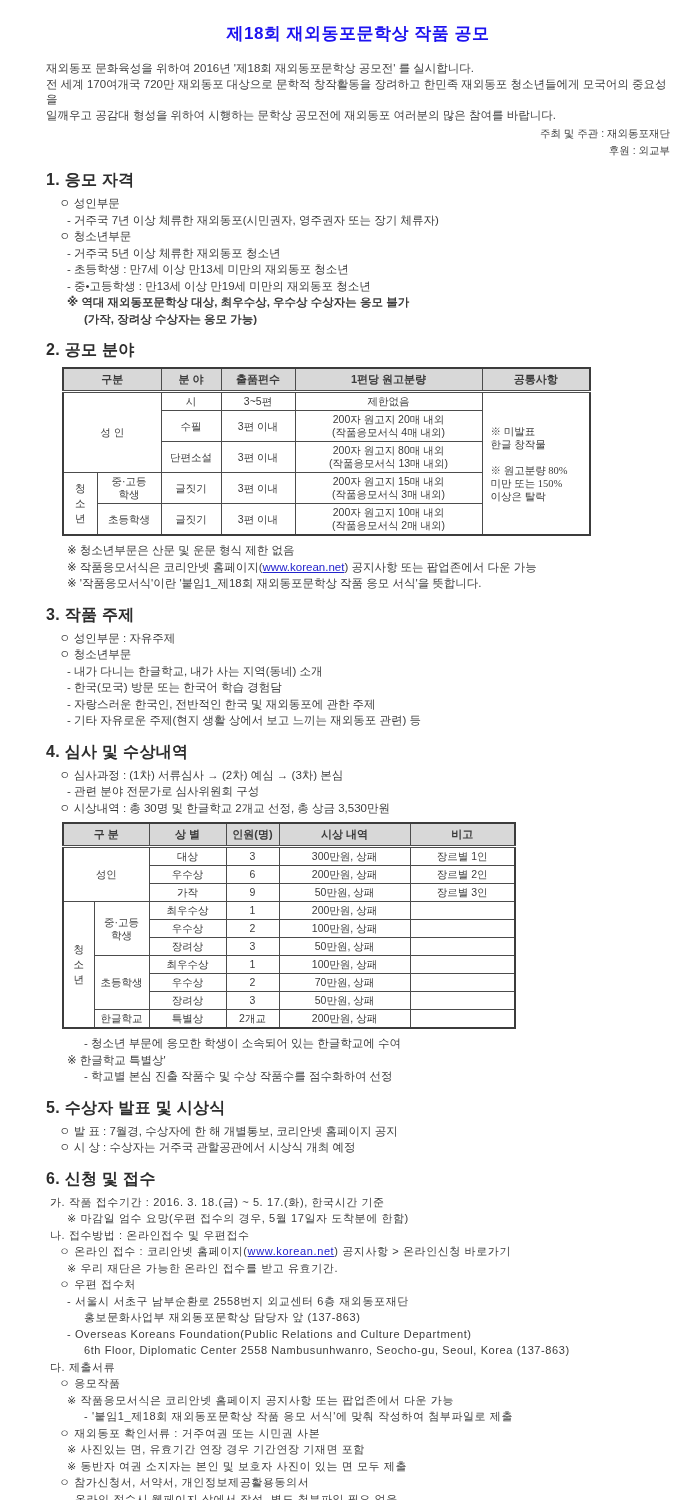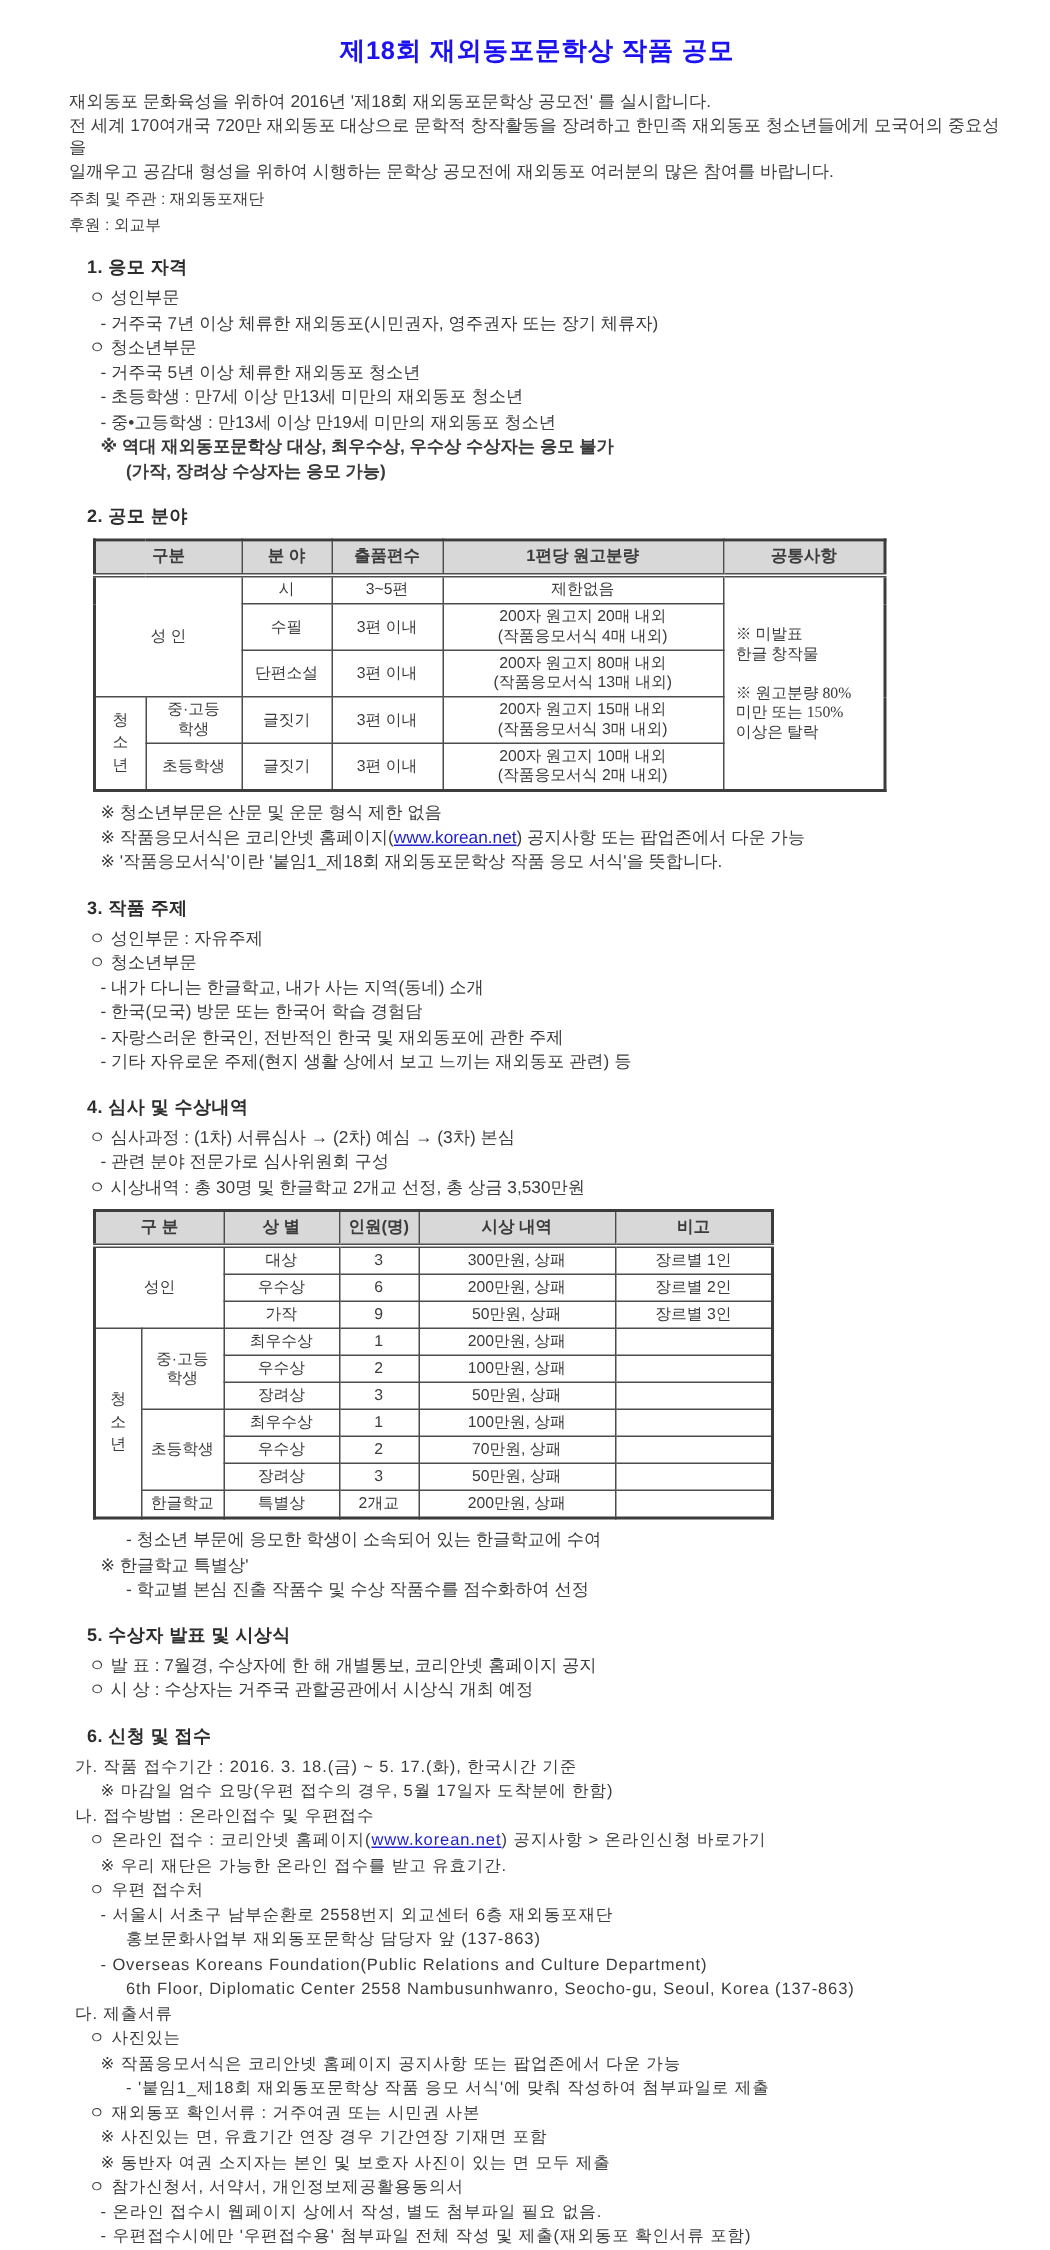--- a/index.html
+++ b/index.html
@@ -14,22 +14,22 @@
     width:700px;height:1500px;overflow:hidden;background:#fff;
     font-family:"Liberation Sans","DejaVu Sans",sans-serif;
     color:var(--text-color);
     padding:18px 30px 10px 46px;
   }
   .doc-title{
     text-align:center;font-size:17px;font-weight:bold;color:var(--title-color);
     letter-spacing:0.5px;margin:4px 0 16px 0;
   }
   .intro{font-size:11.5px;line-height:15.5px;color:#3d3d3d;margin-top:14px;}
-  .host{font-size:10.5px;line-height:14px;text-align:left;color:#3d3d3d;margin-top:3px;}
-  .sec-h{font-size:12px;font-weight:bold;color:#2d2d2d;margin:13px 0 4px 12px;letter-spacing:0.3px;}
+  .host{font-size:10.5px;line-height:14px;text-align:right;color:#3d3d3d;margin-top:3px;}
+  .sec-h{font-size:16px;font-weight:bold;color:#2d2d2d;margin:13px 0 4px 0;letter-spacing:0.3px;}
   .line{font-size:11.5px;line-height:16.5px;color:var(--text-color);}
   .i0{padding-left:4px;}
   .i1{padding-left:13px;}
   .i2{padding-left:21px;}
   .i3{padding-left:38px;}
   .b{font-weight:bold;}
   .sec.spaced .line{letter-spacing:0.6px;font-size:11px;}
   a.doc-link{color:var(--link-color);text-decoration:underline;cursor:pointer;}
   table.doc-table{
     border-collapse:collapse;table-layout:fixed;margin:6px 0 6px 16px;
@@ -261,21 +261,21 @@
         <div class="line i2">※ 마감일 엄수 요망(우편 접수의 경우, 5월 17일자 도착분에 한함)</div>
         <div class="line i0">나. 접수방법 : 온라인접수 및 우편접수</div>
         <div class="line i1"><span>ㅇ 온라인 접수 : 코리안넷 홈페이지(</span><a class="doc-link">www.korean.net</a><span>) 공지사항 &gt; 온라인신청 바로가기</span></div>
         <div class="line i2">※ 우리 재단은 가능한 온라인 접수를 받고 유효기간.</div>
         <div class="line i1">ㅇ 우편 접수처</div>
         <div class="line i2">- 서울시 서초구 남부순환로 2558번지 외교센터 6층 재외동포재단</div>
         <div class="line i3">홍보문화사업부 재외동포문학상 담당자 앞 (137-863)</div>
         <div class="line i2">- Overseas Koreans Foundation(Public Relations and Culture Department)</div>
         <div class="line i3">6th Floor, Diplomatic Center 2558 Nambusunhwanro, Seocho-gu, Seoul, Korea (137-863)</div>
         <div class="line i0">다. 제출서류</div>
-        <div class="line i1">ㅇ 사진있는</div>
+        <div class="line i1">ㅇ 응모작품</div>
         <div class="line i2">※ 작품응모서식은 코리안넷 홈페이지 공지사항 또는 팝업존에서 다운 가능</div>
         <div class="line i3">- '붙임1_제18회 재외동포문학상 작품 응모 서식'에 맞춰 작성하여 첨부파일로 제출</div>
         <div class="line i1">ㅇ 재외동포 확인서류 : 거주여권 또는 시민권 사본</div>
         <div class="line i2">※ 사진있는 면, 유효기간 연장 경우 기간연장 기재면 포함</div>
         <div class="line i2">※ 동반자 여권 소지자는 본인 및 보호자 사진이 있는 면 모두 제출</div>
         <div class="line i1">ㅇ 참가신청서, 서약서, 개인정보제공활용동의서</div>
         <div class="line i2">- 온라인 접수시 웹페이지 상에서 작성, 별도 첨부파일 필요 없음.</div>
         <div class="line i2">- 우편접수시에만 '우편접수용' 첨부파일 전체 작성 및 제출(재외동포 확인서류 포함)</div>
         <div class="line i0">라. 문 의 : 재외동포재단 홍보문화사업부 김나현 직원</div>
       </section>

